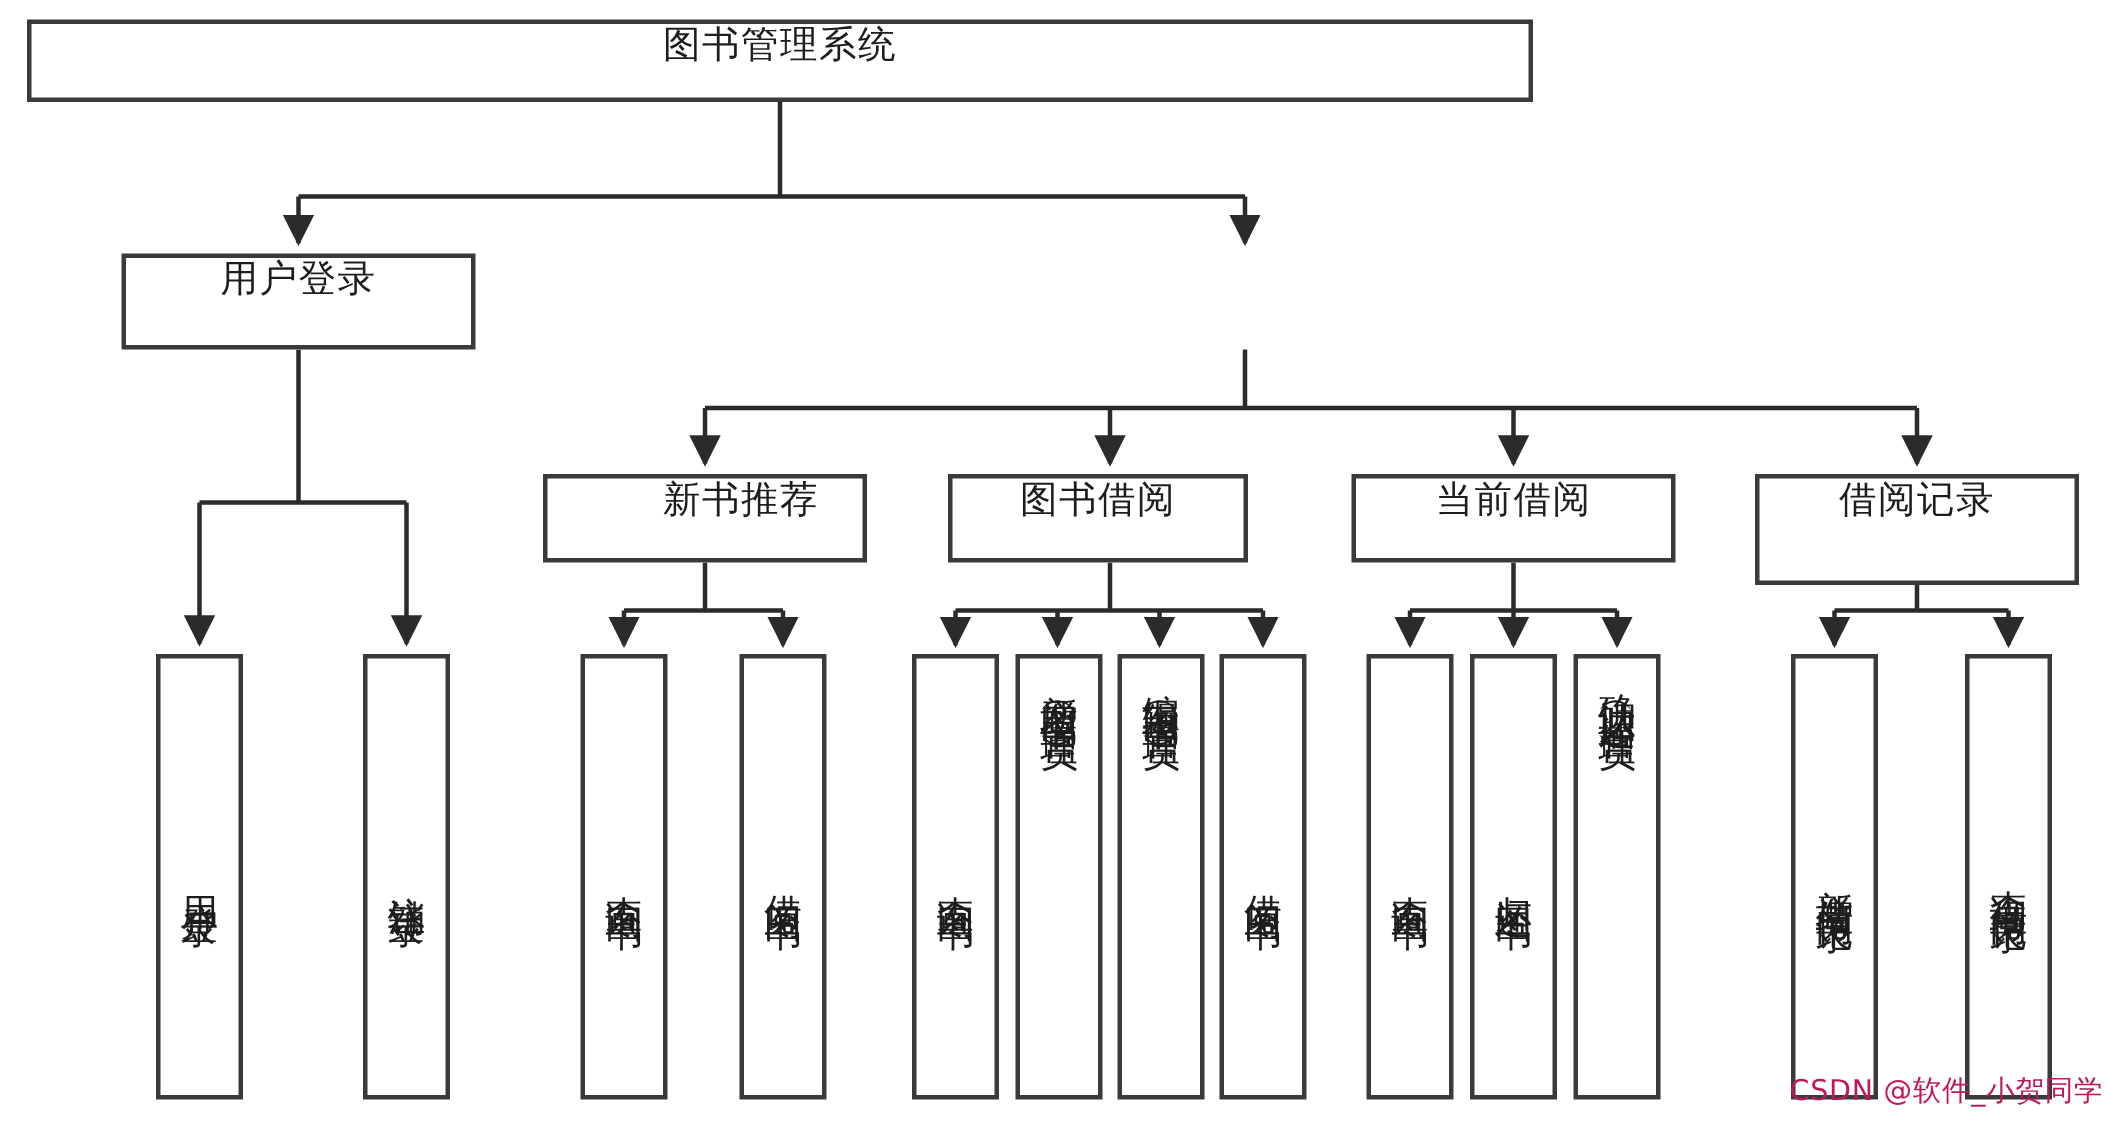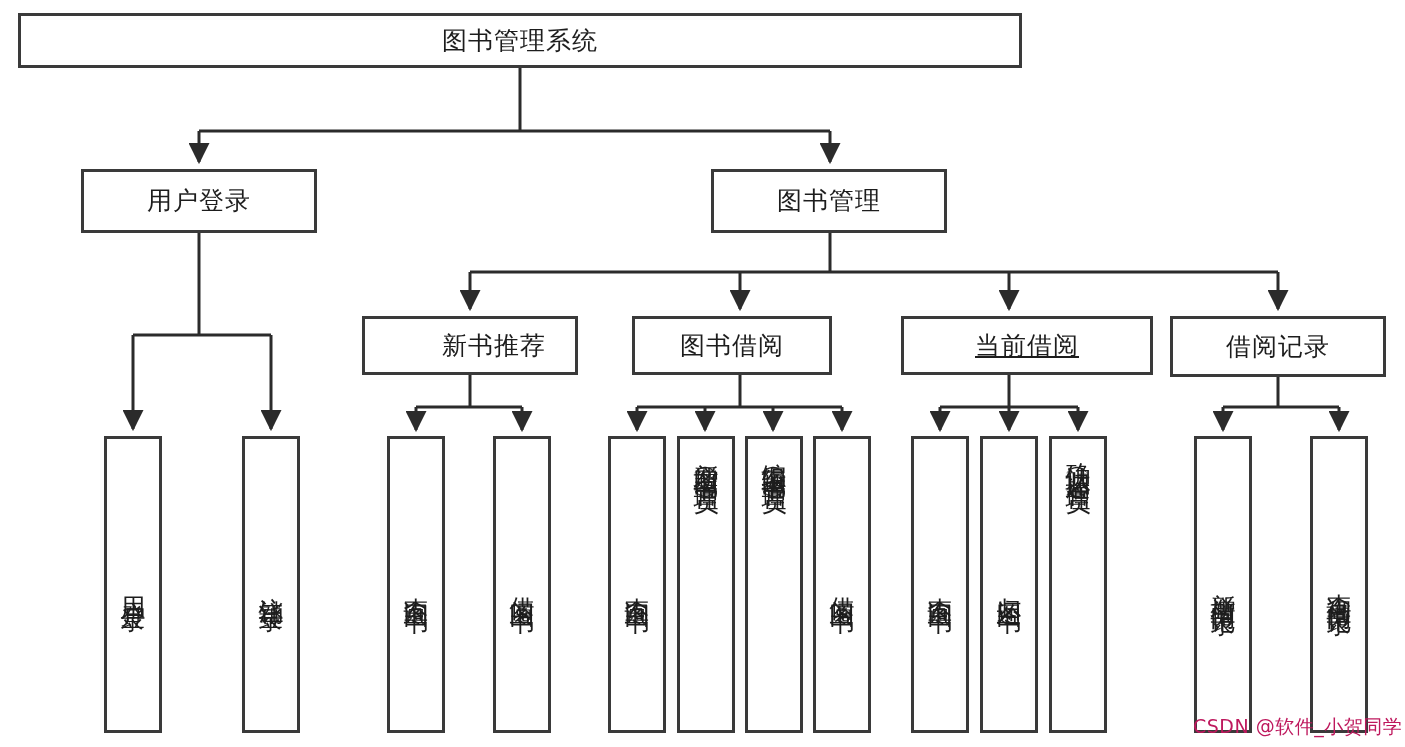--- a/index.html
+++ b/index.html
@@ -25,21 +25,20 @@
     width: 1405px;
     height: 747px;
     pointer-events: none;
   }
   .node {
     position: absolute;
     box-sizing: border-box;
     border: 3px solid #3a3a3a;
     background: #ffffff;
     display: flex;
-    align-items: center;
     justify-content: center;
     color: #1d1d1d;
   }
   .node .label {
     display: block;
     text-align: center;
     line-height: 1.12;
     white-space: pre;
   }
   
@@ -135,34 +134,31 @@
     </g>
   </svg>
 
   <div class="node h root" style="left:18px; top:13px; width:1004px; height:55px;">
     <span class="label">图书管理系统</span>
   </div>
 
   <div class="node h" style="left:81px; top:169px; width:236px; height:64px;">
     <span class="label">用户登录</span>
   </div>
-  <div class="node h" style="left:711px; top:169px; width:236px; height:64px;">
-    <span class="label">图书管理</span>
-  </div>
 
   <div class="node h" style="left:362px; top:316px; width:216px; height:59px;padding-left:48px;">
     <span class="label">新书推荐</span>
   </div>
   <div class="node h" style="left:632px; top:316px; width:200px; height:59px;">
     <span class="label">图书借阅</span>
   </div>
-  <div class="node h" style="left:901px; top:316px; width:252px; height:59px;text-decoration:underline;">
+  <div class="node h" style="left:901px; top:316px; width:216px; height:59px;">
     <span class="label">当前借阅</span>
   </div>
-  <div class="node h" style="left:1170px; top:316px; width:216px; height:61px;">
+  <div class="node h" style="left:1170px; top:316px; width:216px; height:74px;">
     <span class="label">借阅记录</span>
   </div>
 
   <div class="node v centered" style="left:104px; top:436px; width:58px; height:297px;">
     <span class="label">用户登录</span>
   </div>
   <div class="node v centered" style="left:242px; top:436px; width:58px; height:297px;">
     <span class="label">注销登录</span>
   </div>
 

